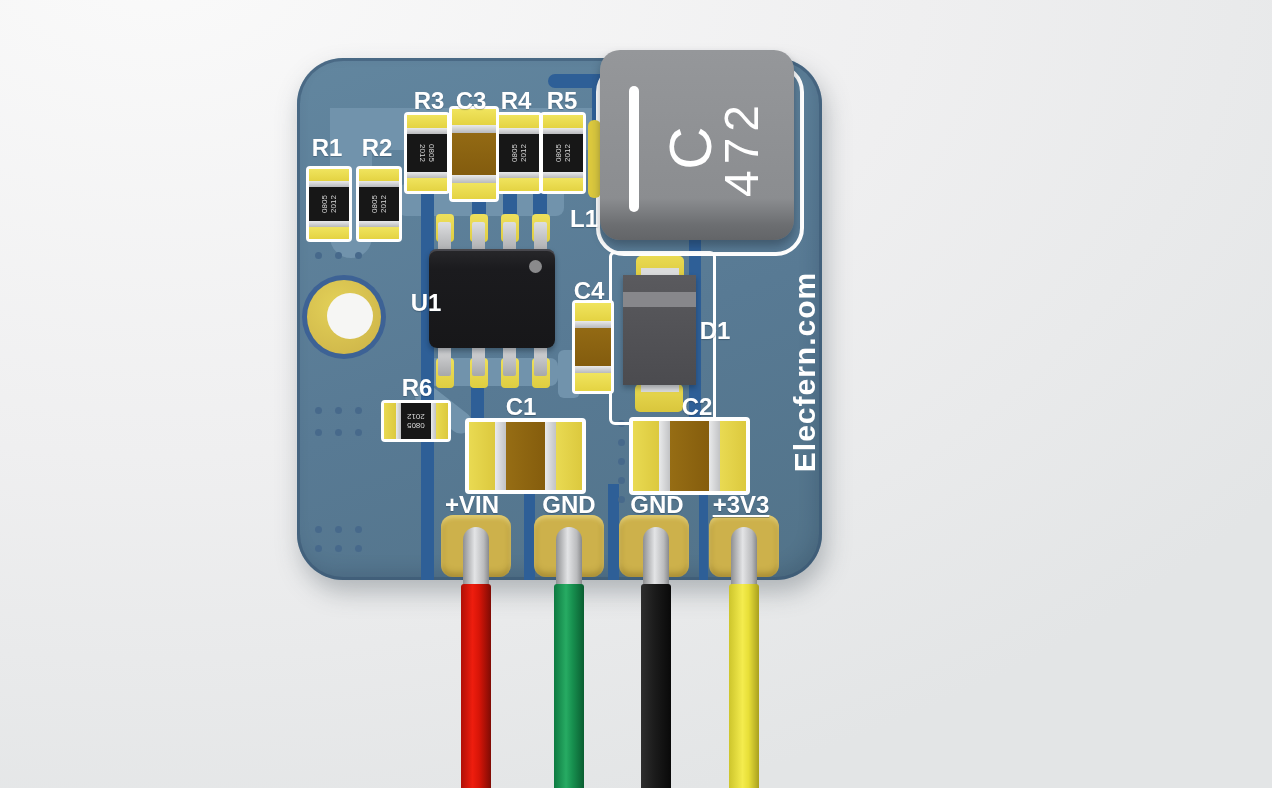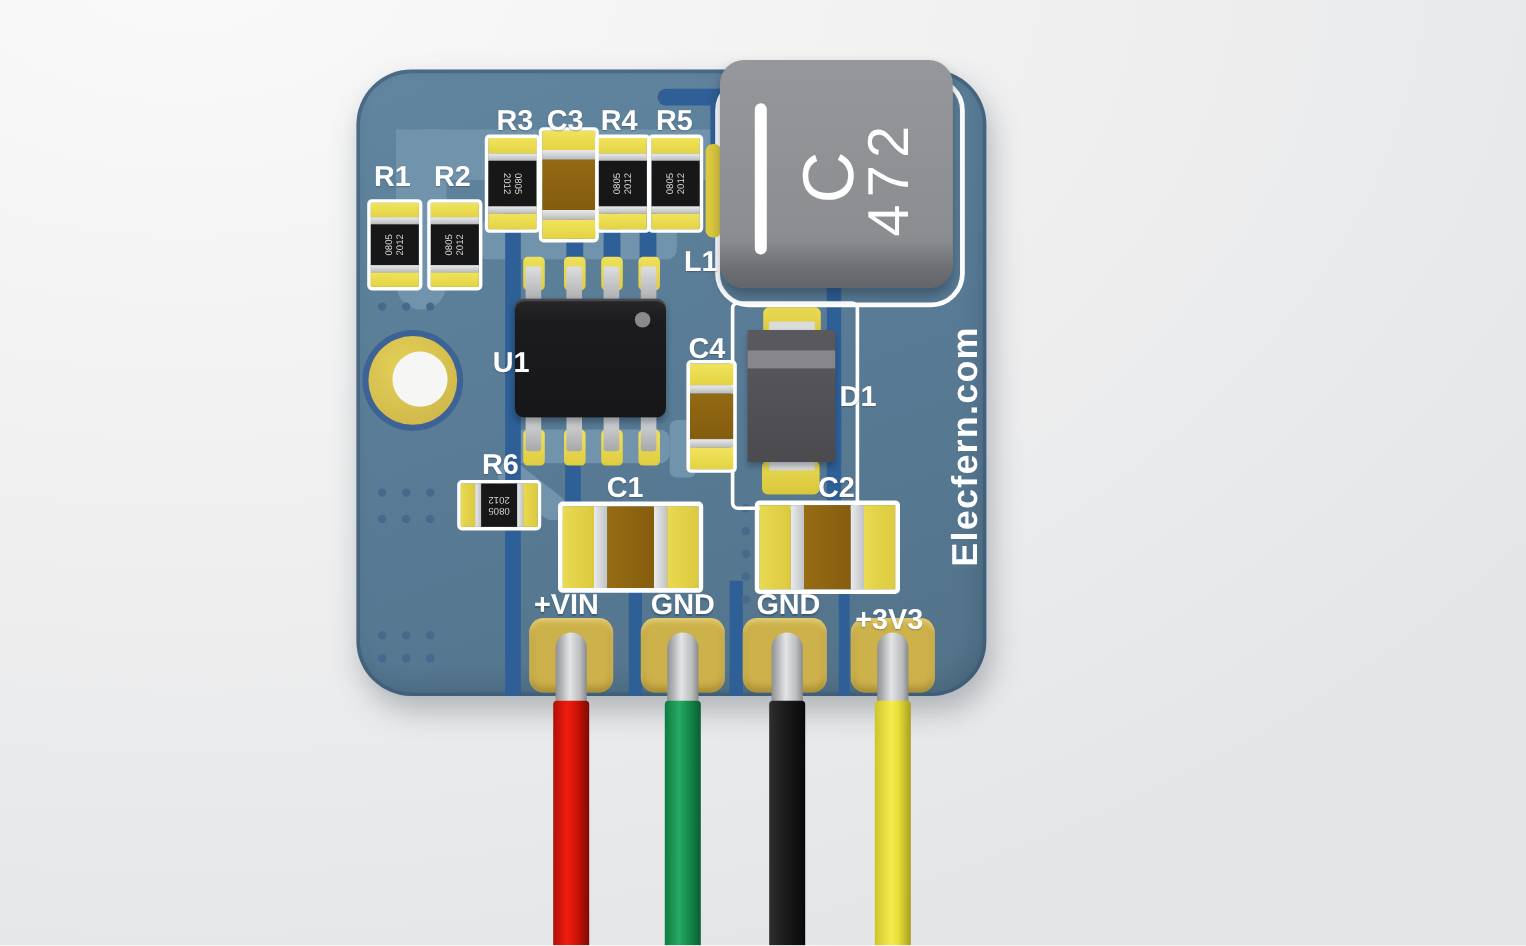--- a/index.html
+++ b/index.html
@@ -326,17 +326,17 @@
   <div class="silk" style="left:426px;top:290px;">U1</div>
   <div class="silk" style="left:589px;top:278px;">C4</div>
   <div class="silk" style="left:715px;top:318px;">D1</div>
   <div class="silk" style="left:417px;top:375px;">R6</div>
   <div class="silk" style="left:521px;top:394px;">C1</div>
   <div class="silk" style="left:697px;top:394px;">C2</div>
 
   <div class="silk" style="left:472px;top:492px;">+VIN</div>
   <div class="silk" style="left:569px;top:492px;">GND</div>
   <div class="silk" style="left:657px;top:492px;">GND</div>
-  <div class="silk" style="left:741px;top:504px;">+3V3</div>
+  <div class="silk" style="left:741px;top:492px;text-decoration:underline;">+3V3</div>
 
   <div class="brand">Elecfern.com</div>
 
 </div>
 
 </body></html>

